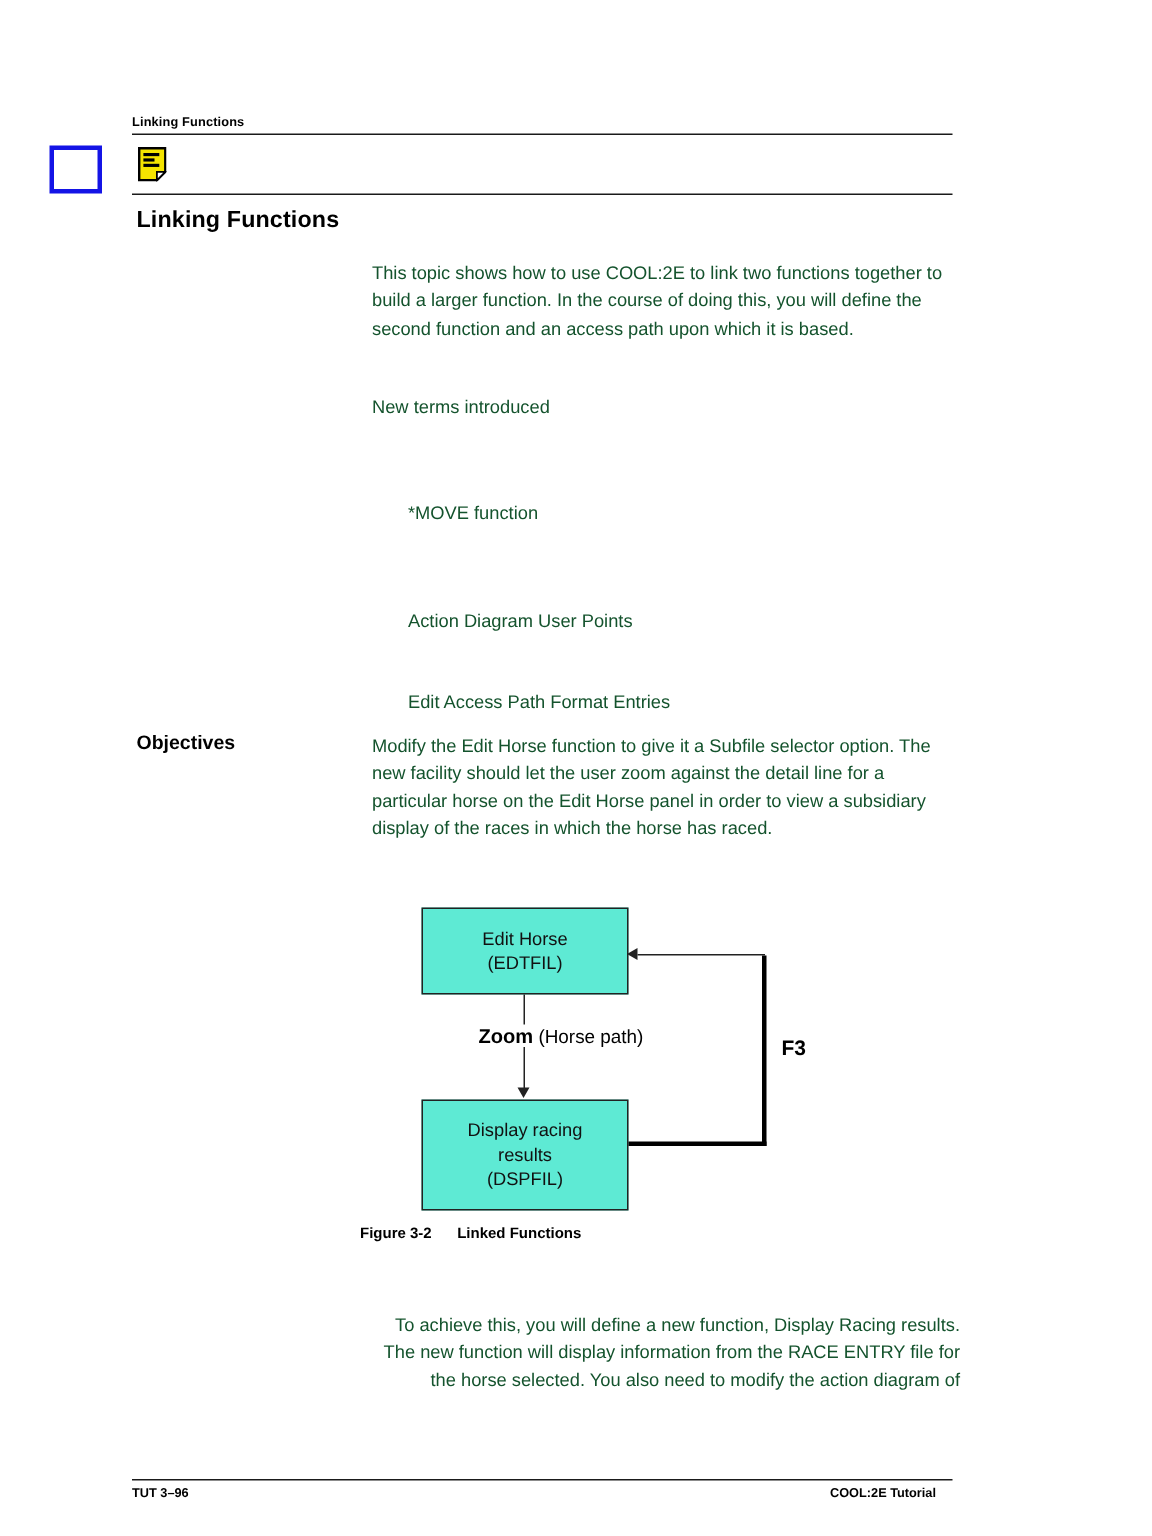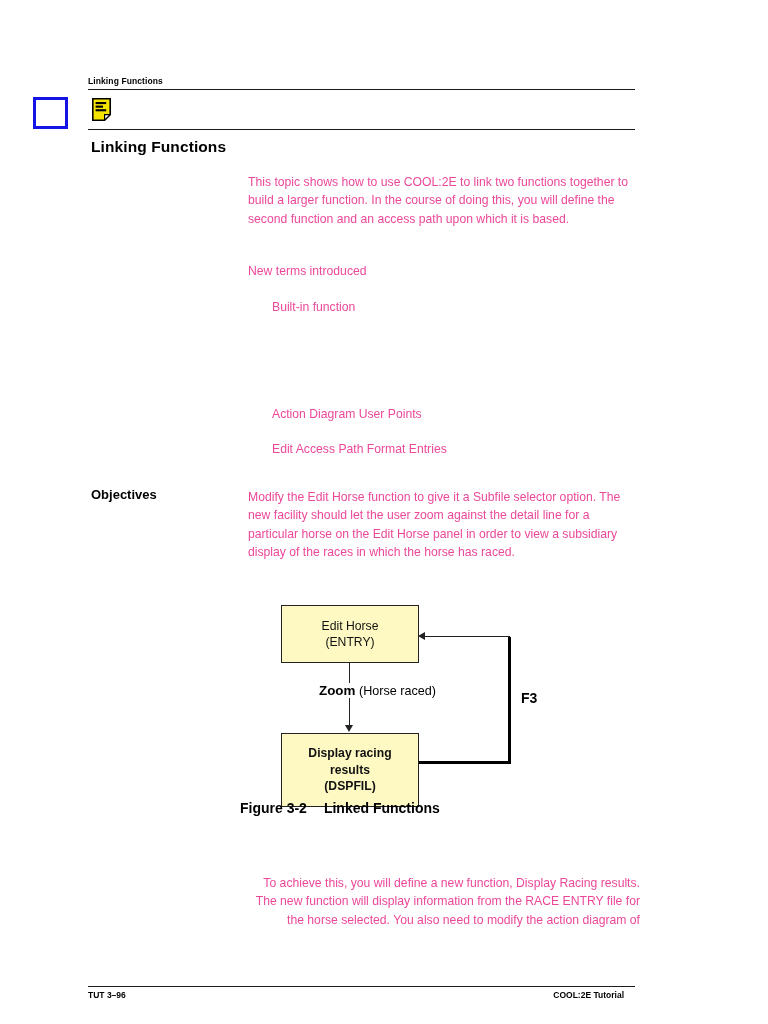--- a/index.html
+++ b/index.html
@@ -82,32 +82,32 @@
     font-weight: bold;
     letter-spacing: 0.1px;
   }
 
   
   .body-col {
     position: absolute;
     left: 248px;
     font-size: 12.2px;
     line-height: 18.3px;
-    color: #ec4899;
+    color: #14532d;
     width: 392px;
   }
   .body-col.indent1 { left: 272px; width: 368px; }
 
   .para-intro   { top: 128px; }
   .lbl-newterms { top: 217px; }
   .itm-builtin  { top: 253px; }
   .itm-move     { top: 288px; }
   .lbl-newpanel { top: 324px; }
   .itm-adup     { top: 360px; }
-  .itm-eapfe    { top: 395px; }
+  .itm-eapfe    { top: 414px; }
   .para-objectives { top: 443px; }
   .para-closing { top: 829px; text-align: right; }
 
   
   .objectives-label {
     position: absolute;
     left: 91px;
     top: 442px;
     font-size: 13px;
     font-weight: bold;
@@ -118,21 +118,21 @@
     position: absolute;
     left: 0;
     top: 0;
     width: 768px;
     height: 1024px;
     pointer-events: none;
   }
   .fig-box {
     position: absolute;
     border: 1.6px solid #222222;
-    background: #fef9c3;
+    background: #5eead4;
     box-sizing: border-box;
     display: flex;
     flex-direction: column;
     align-items: center;
     justify-content: center;
     font-size: 12.2px;
     line-height: 16.5px;
     text-align: center;
     color: #111111;
   }
@@ -140,21 +140,20 @@
     left: 281px;
     top: 560px;
     width: 138px;
     height: 58px;
   }
   .box-display-racing {
     left: 281px;
     top: 688px;
     width: 138px;
     height: 74px;
-    font-weight: bold;
   }
 
   
   .arrow-vert-line {
     position: absolute;
     left: 349px;
     top: 618px;
     width: 0;
     height: 64px;
     border-left: 1.4px solid #222222;
@@ -220,22 +219,22 @@
     left: 521px;
     top: 645px;
     font-size: 14px;
     font-weight: bold;
   }
 
   
   .fig-caption {
     position: absolute;
     left: 240px;
-    top: 755px;
-    font-size: 14px;
+    top: 772px;
+    font-size: 10px;
     font-weight: bold;
   }
   .fig-caption .cap-gap { display: inline-block; width: 17px; }
 
   
   .rule-footer {
     position: absolute;
     left: 88px;
     top: 941px;
     width: 547px;
@@ -277,40 +276,40 @@
     </svg>
   </div>
 
   <div class="rule-second"></div>
 
   <div class="chapter-title">Linking Functions</div>
 
   <div class="body-col para-intro">This topic shows how to use COOL:2E to link two functions together to build a larger function. In the course of doing this, you will define the second function and an access path upon which it is based.</div>
 
   <div class="body-col lbl-newterms">New terms introduced</div>
-  <div class="body-col indent1 itm-builtin">Built-in function</div>
+  <div class="body-col indent1 itm-move">*MOVE function</div>
 
   <div class="body-col indent1 itm-adup">Action Diagram User Points</div>
   <div class="body-col indent1 itm-eapfe">Edit Access Path Format Entries</div>
 
   <div class="objectives-label">Objectives</div>
   <div class="body-col para-objectives">Modify the Edit Horse function to give it a Subfile selector option. The new facility should let the user zoom against the detail line for a particular horse on the Edit Horse panel in order to view a subsidiary display of the races in which the horse has raced.</div>
 
   <div class="figure">
 
     <div class="fig-box box-edit-horse">
       <div>Edit Horse</div>
-      <div>(ENTRY)</div>
+      <div>(EDTFIL)</div>
     </div>
 
     <div class="arrow-vert-line"></div>
     <div class="arrow-vert-head"></div>
 
     <div class="zoom-label">
-      <b>Zoom</b><span> (Horse raced)</span>
+      <b>Zoom</b><span> (Horse path)</span>
     </div>
 
     <div class="fig-box box-display-racing">
       <div>Display racing</div>
       <div>results</div>
       <div>(DSPFIL)</div>
     </div>
 
     <div class="f3-bottom"></div>
     <div class="f3-right"></div>

